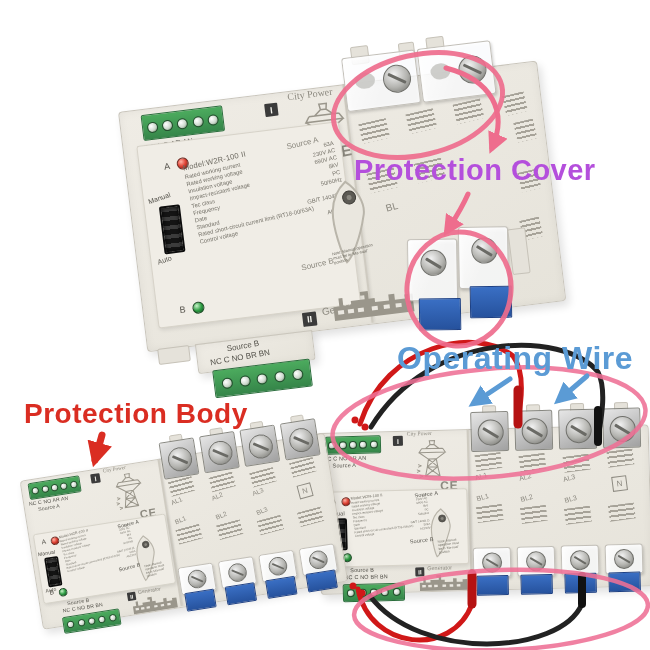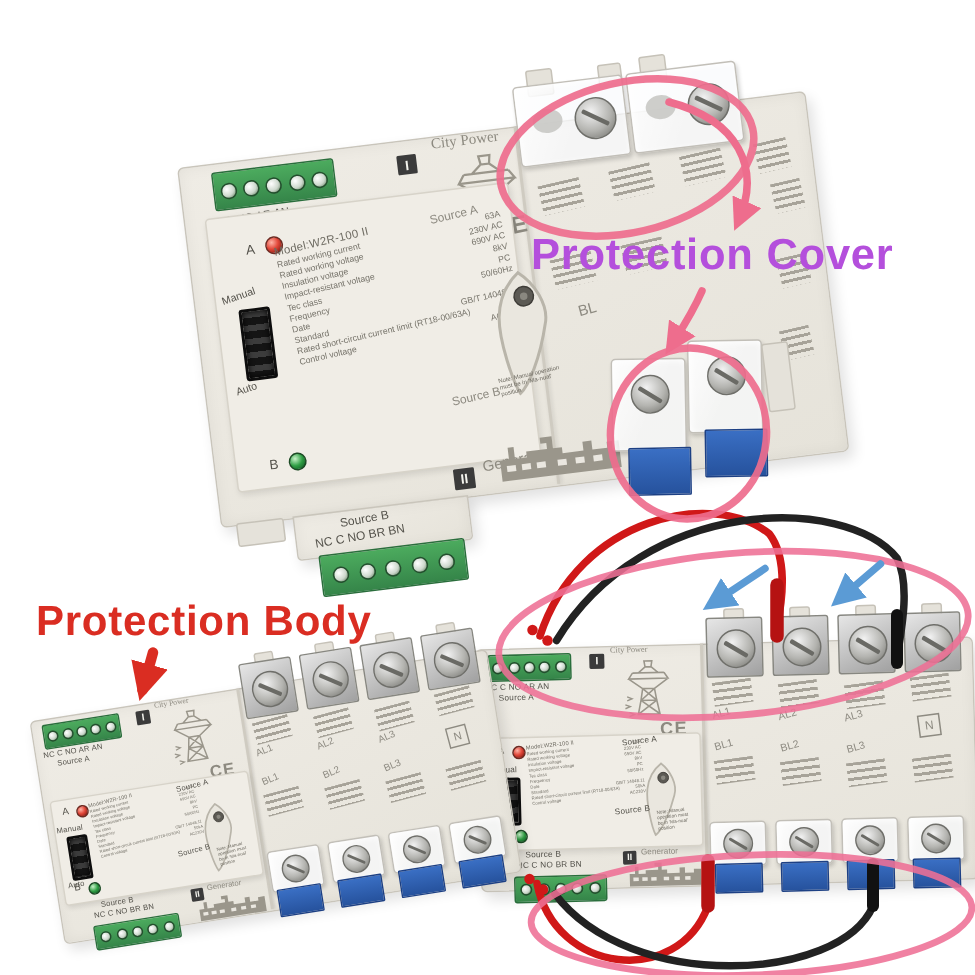--- a/index.html
+++ b/index.html
@@ -577,15 +577,16 @@
     <ellipse cx="501" cy="610" rx="147" ry="40" transform="rotate(-2 501 610)" fill="none" stroke="#ee7095" stroke-width="4.5" opacity="0.88"></ellipse>
 
     <path d="M446,68 C492,80 508,112 492,148" fill="none" stroke="#ee6d8d" stroke-width="5" stroke-linecap="round" marker-end="url(#mpink)"></path>
     <path d="M468,194 C461,210 454,220 447,231" fill="none" stroke="#ee6d8d" stroke-width="5" stroke-linecap="round" marker-end="url(#mpink)"></path>
     <path d="M510,379 L474,403" fill="none" stroke="#5b9bd5" stroke-width="5" stroke-linecap="round" marker-end="url(#mblue)"></path>
     <path d="M587,376 L559,400" fill="none" stroke="#5b9bd5" stroke-width="5" stroke-linecap="round" marker-end="url(#mblue)"></path>
     <path d="M102,435 L95,460" fill="none" stroke="#da2d22" stroke-width="7" stroke-linecap="round" marker-end="url(#mred)"></path>
   </svg>
 
   <div class="callout" style="left: 354px; top: 154px; font-size: 29px; color: rgb(180, 79, 220);">Protection Cover</div>
+  <div class="callout" style="left: 397px; top: 340px; font-size: 32px; color: rgb(91, 155, 213);">Operating Wire</div>
   <div class="callout" style="left: 24px; top: 398px; font-size: 28px; color: rgb(218, 45, 34);">Protection Body</div>
 
 </div>
 
 </body></html>

